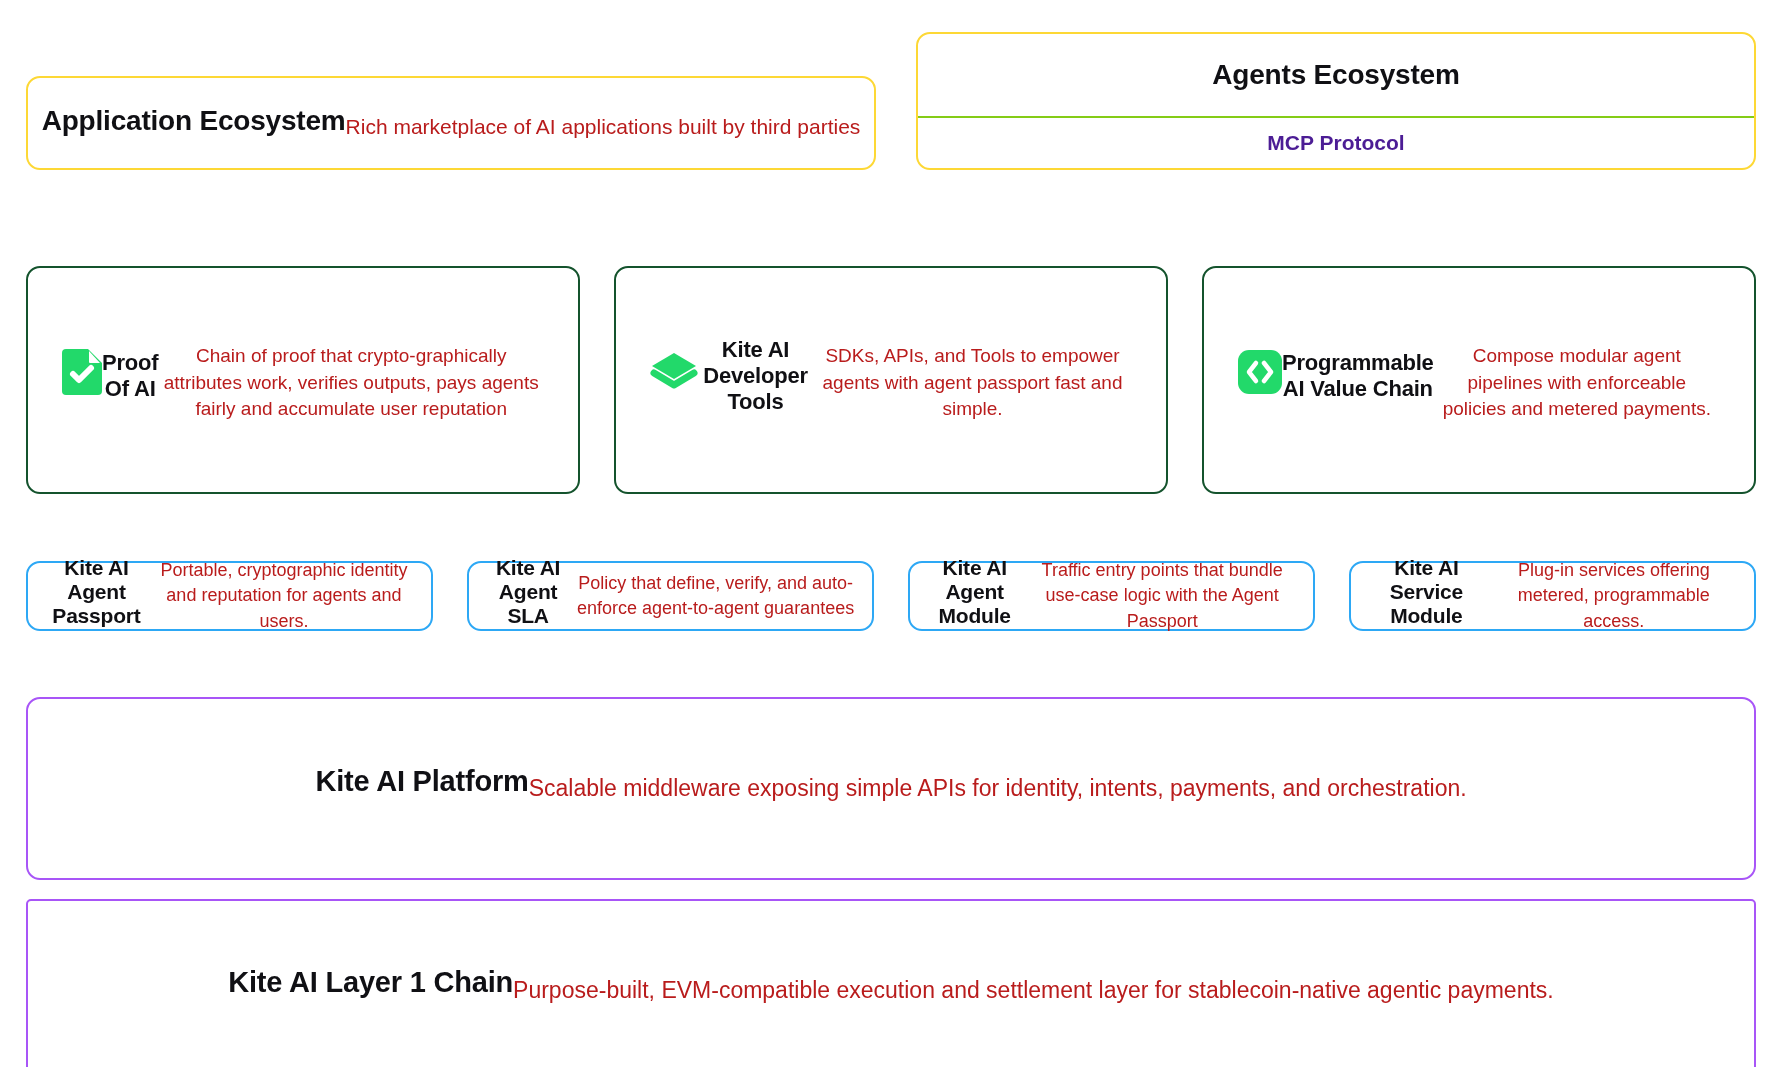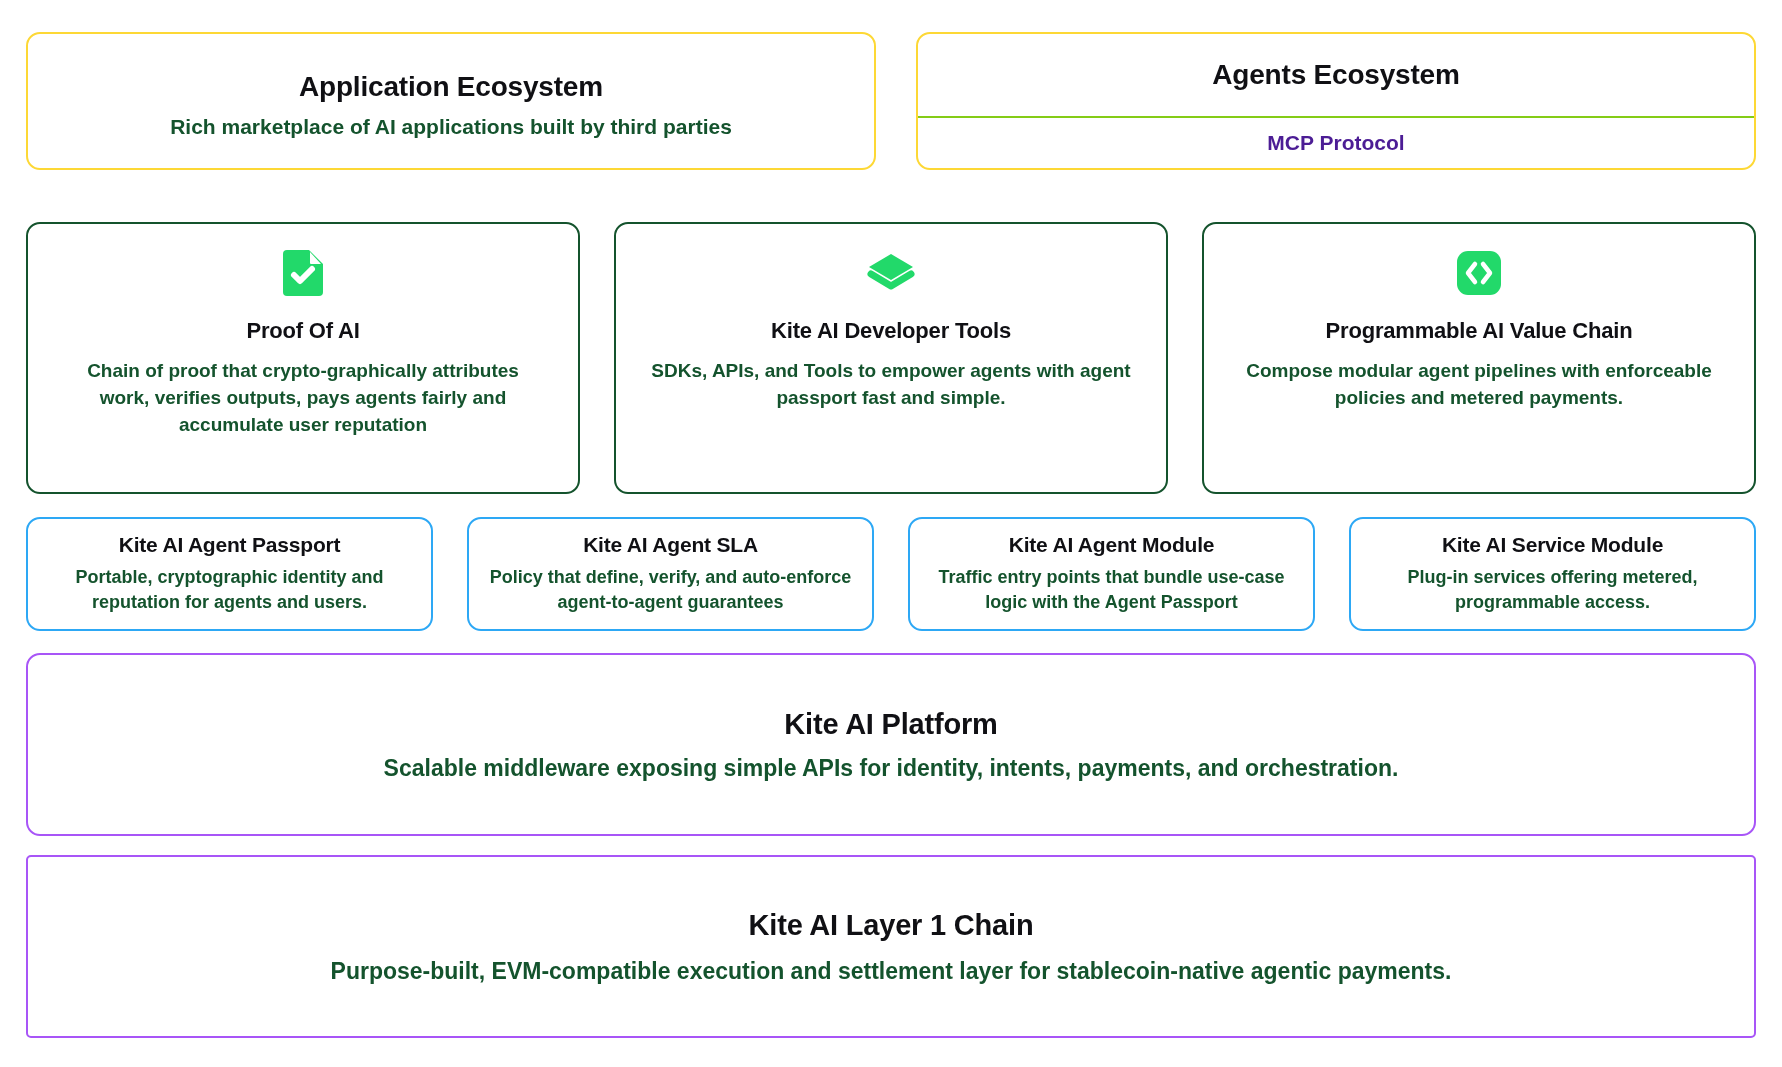--- a/index.html
+++ b/index.html
@@ -16,33 +16,34 @@
     height: 1067px;
     background: #ffffff;
     padding: 0;
   }
 
   
   .card {
     background: #ffffff;
     border-radius: 14px;
     display: flex;
-    flex-direction: column;
+    flex-direction: row;
     align-items: center;
     justify-content: center;
     text-align: center;
+    margin-top: 44px;
   }
   .title {
     color: #101014;
     font-weight: bold;
     letter-spacing: -0.2px;
   }
   .subtitle {
-    color: #14532d;
-    font-weight: 700;
+    color: #b91c1c;
+    font-weight: 400;
   }
 
   
   .row-eco {
     position: absolute;
     left: 26px;
     top: 32px;
     width: 1730px;
     height: 138px;
     display: flex;

